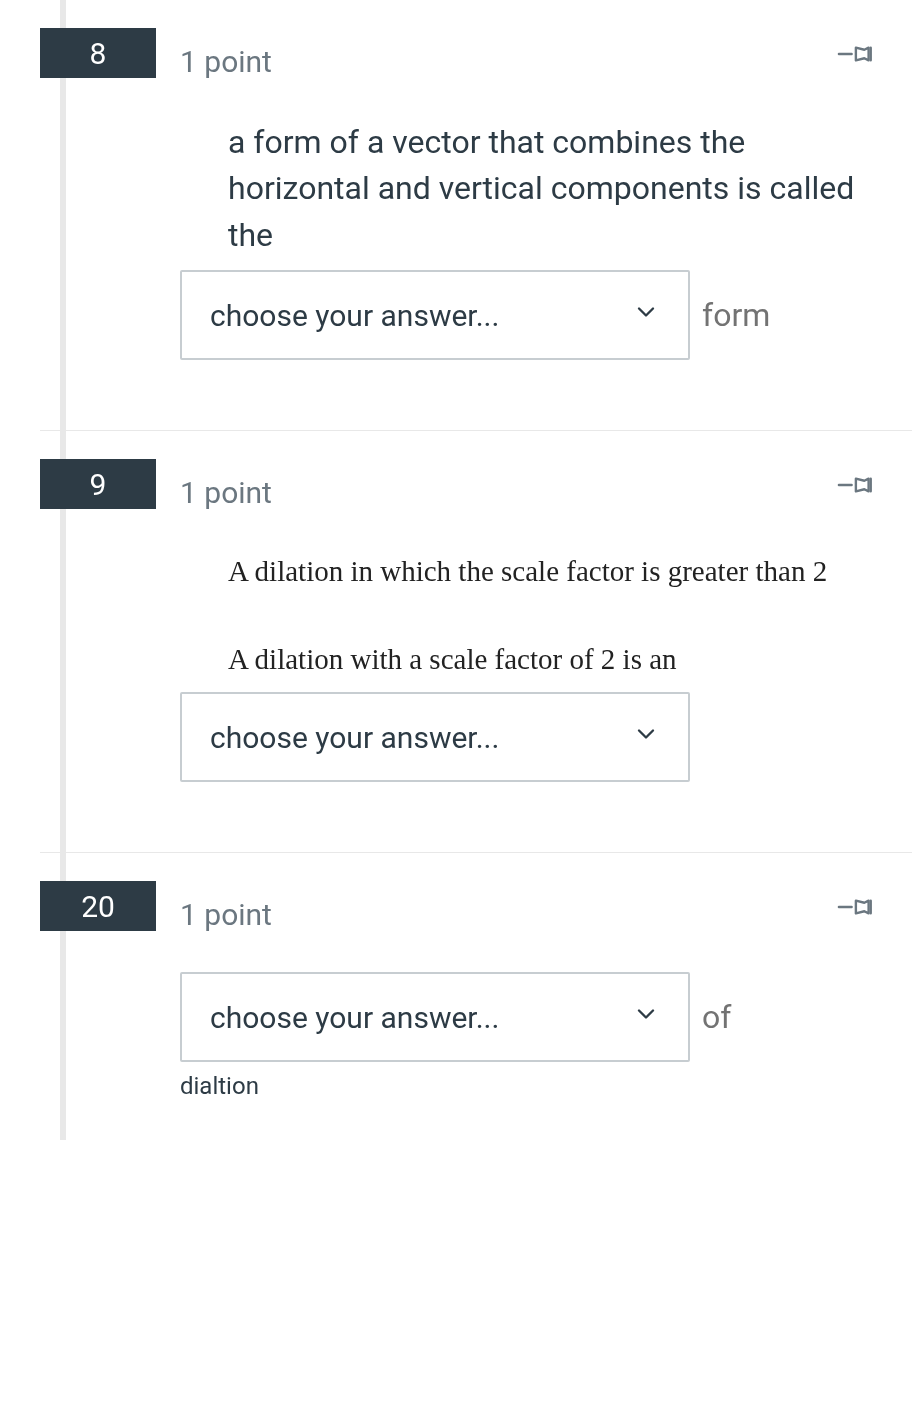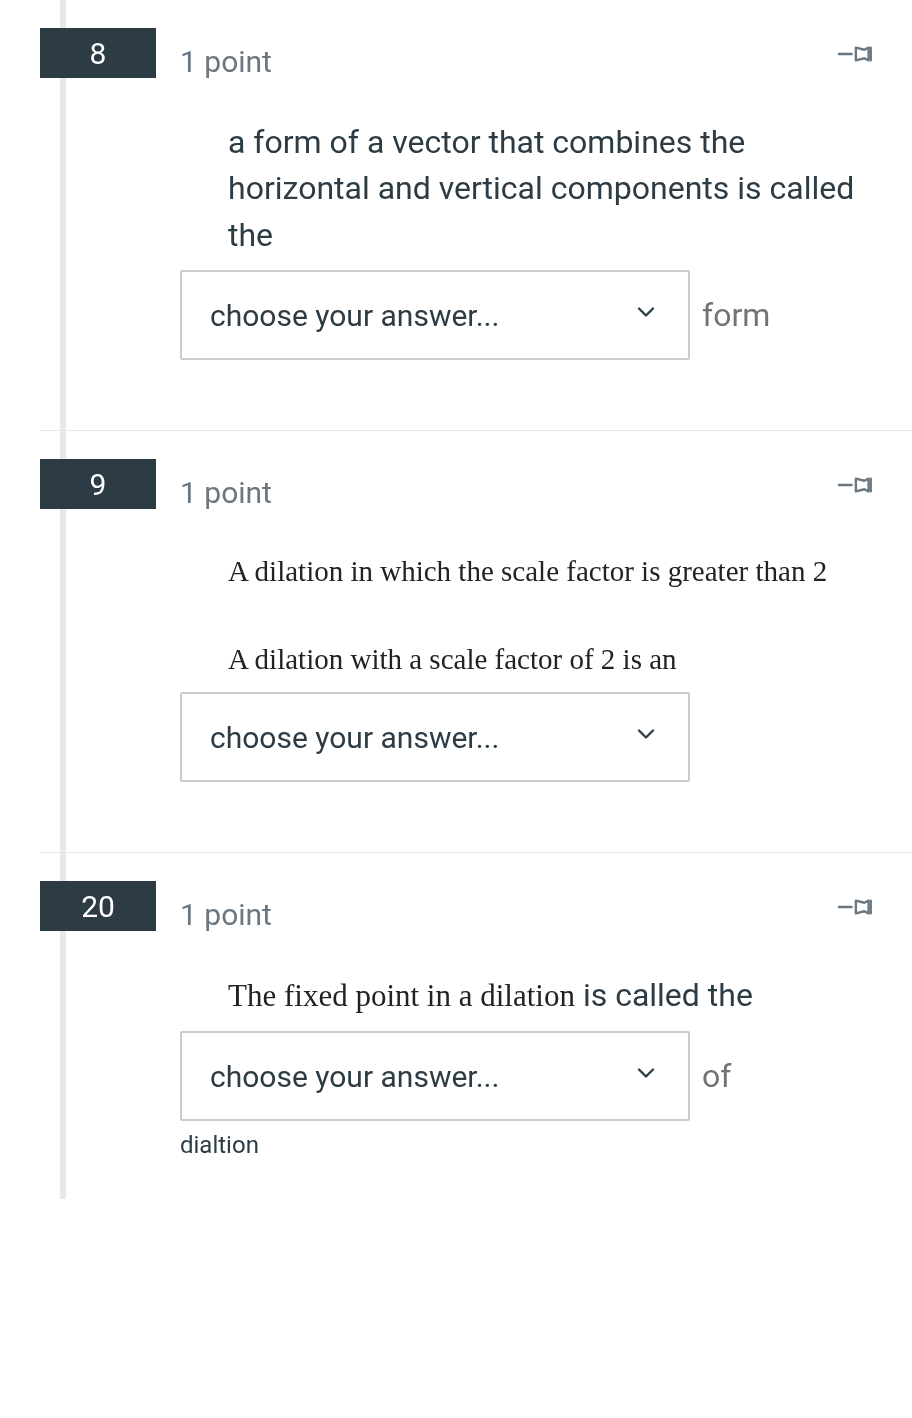--- a/index.html
+++ b/index.html
@@ -84,23 +84,20 @@
     <div class="question-block">
       <div class="qnum">20</div>
       <div class="points">1 point</div>
       <div class="pin">
         <svg viewBox="0 0 24 24" fill="none" stroke="currentColor" stroke-width="1.6" stroke-linecap="round" stroke-linejoin="round">
             <path d="M15 3l6 6"></path>
             <path d="M9 15l-6 6"></path>
             <path d="M14 4l6 6-3 1-3 5-6-6 5-3 1-3z"></path>
           </svg>
       </div>
-      <div class="qtext">
-        <span class="qtext-serif" style="font-size:31px;">The fixed point in a dilation</span><span> is called the</span>
-      </div>
       <div class="answer-row mt">
         <div class="dropdown">
           <span>choose your answer...</span>
           <span class="chev">
             <svg viewBox="0 0 24 24" fill="none" stroke="currentColor" stroke-width="2" stroke-linecap="round" stroke-linejoin="round">
                 <polyline points="6 9 12 15 18 9"></polyline>
               </svg>
           </span>
         </div>
         <span class="trail">of</span>

